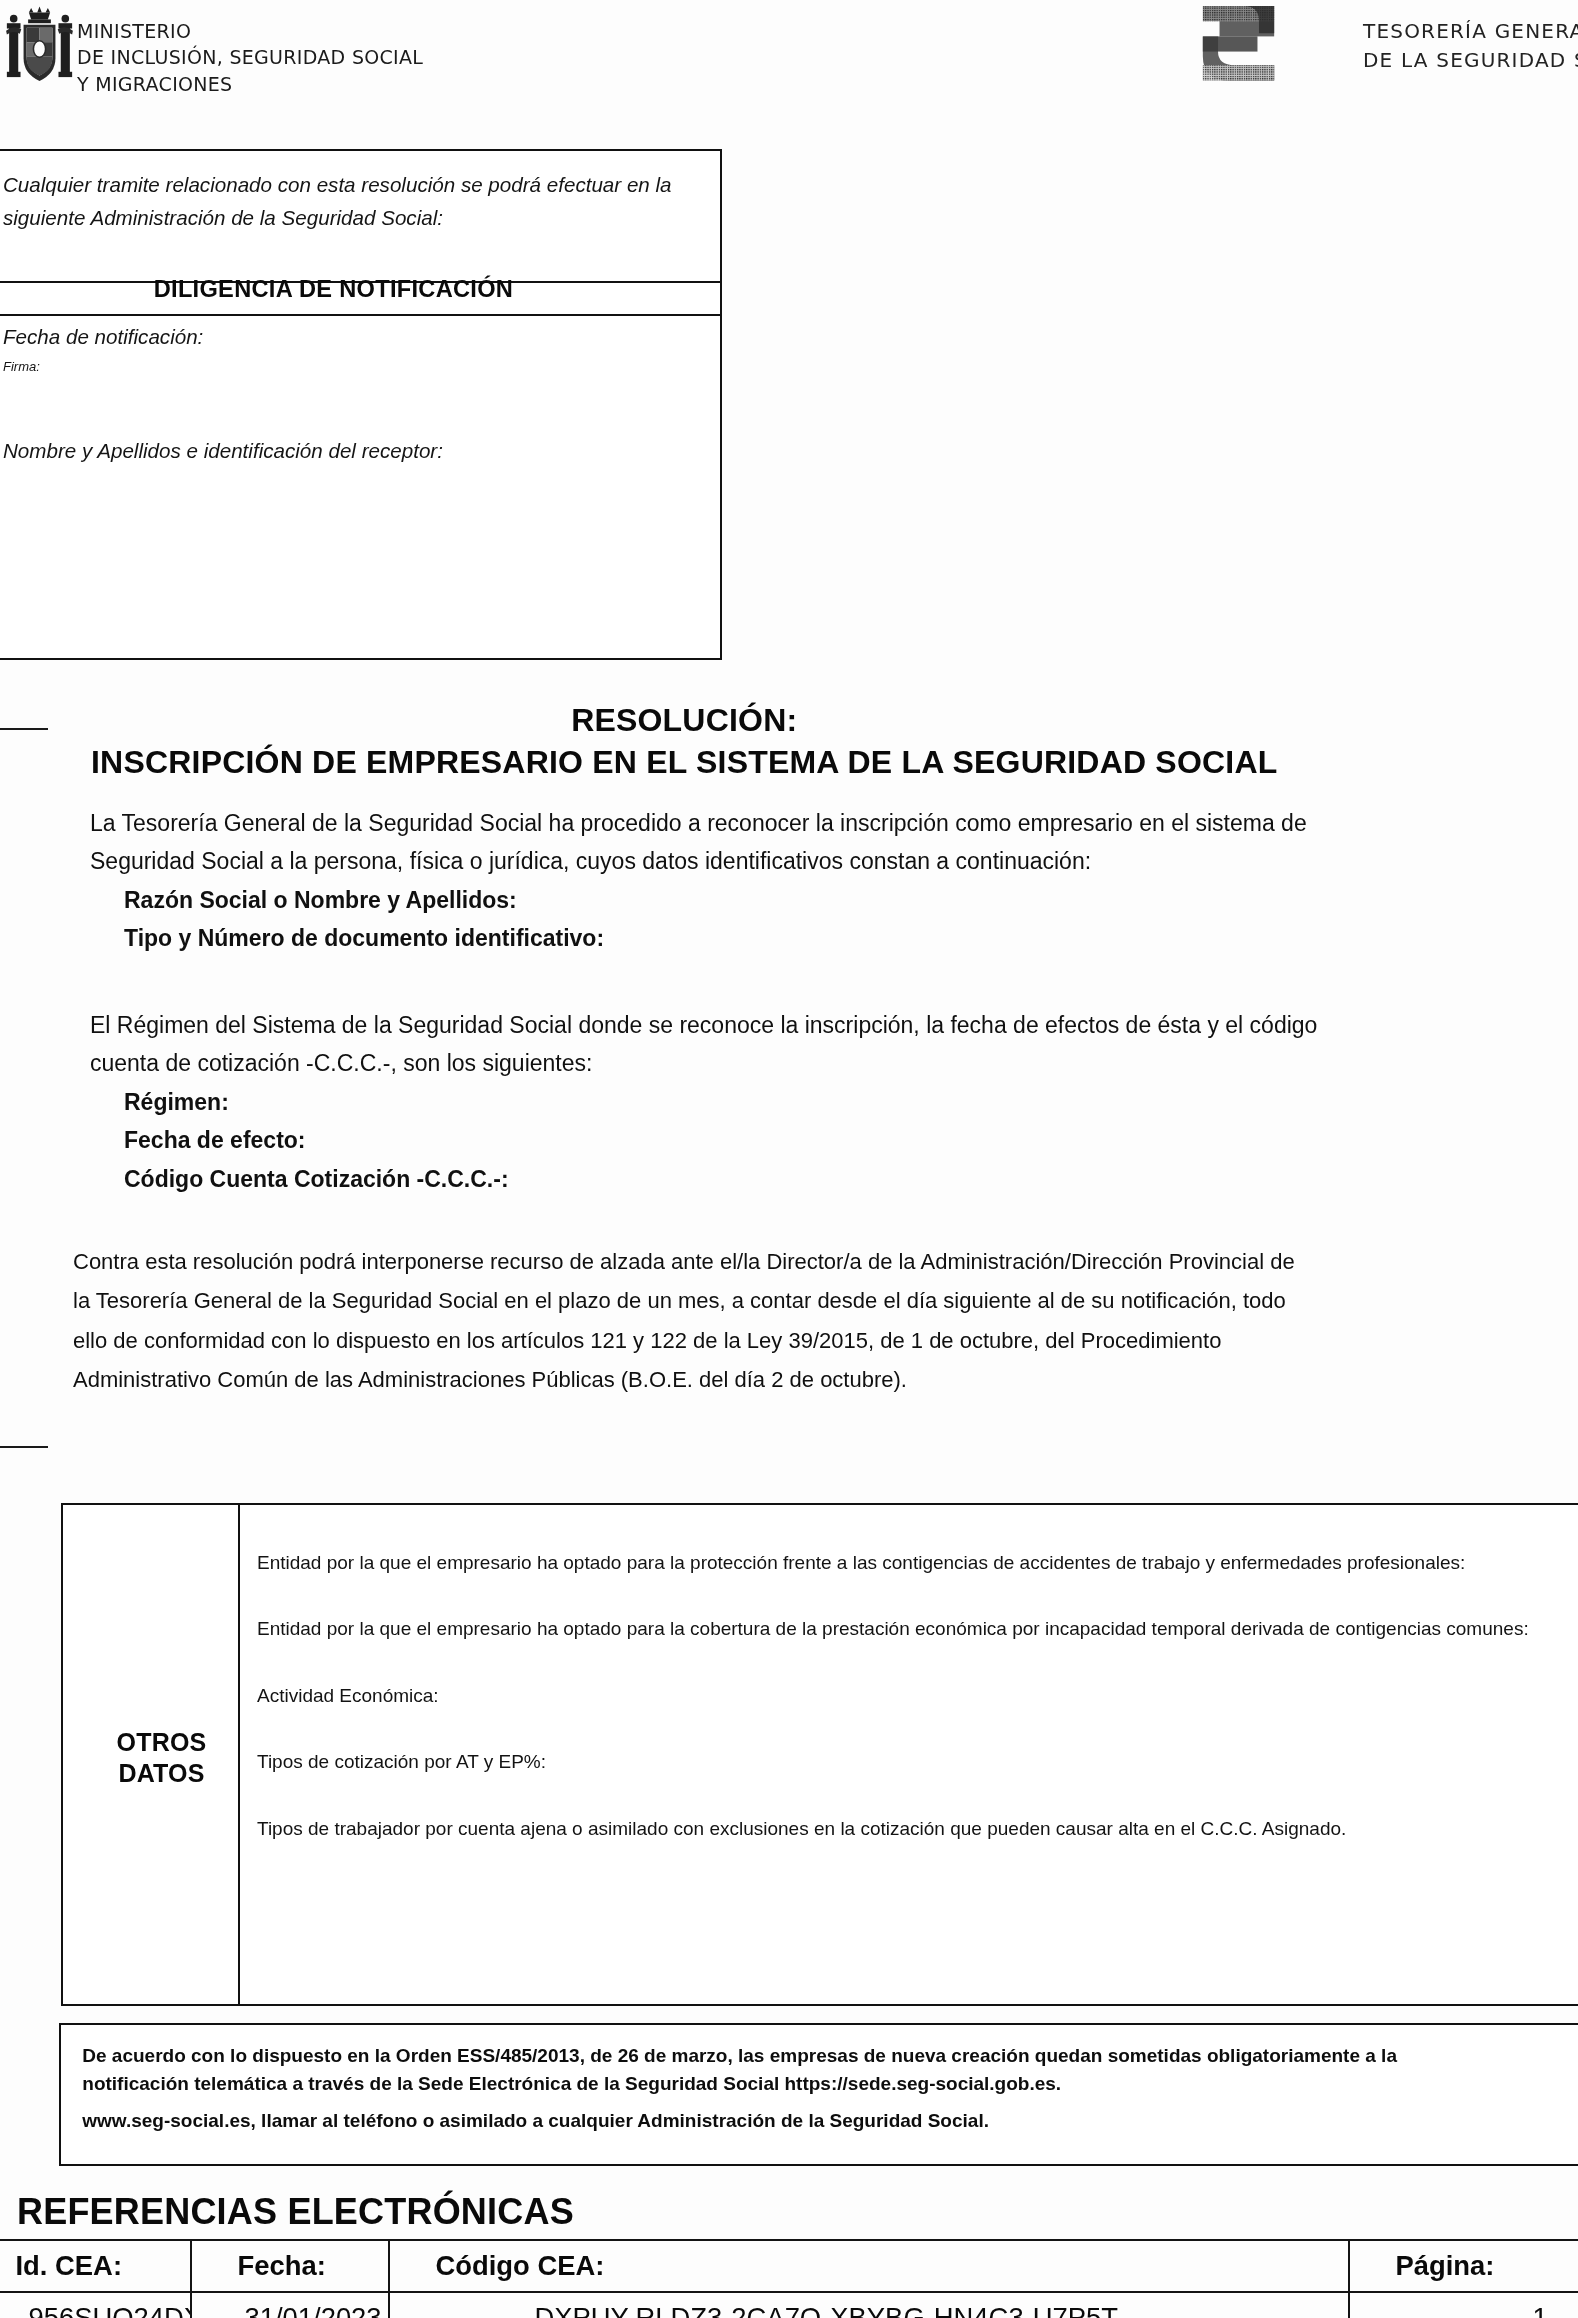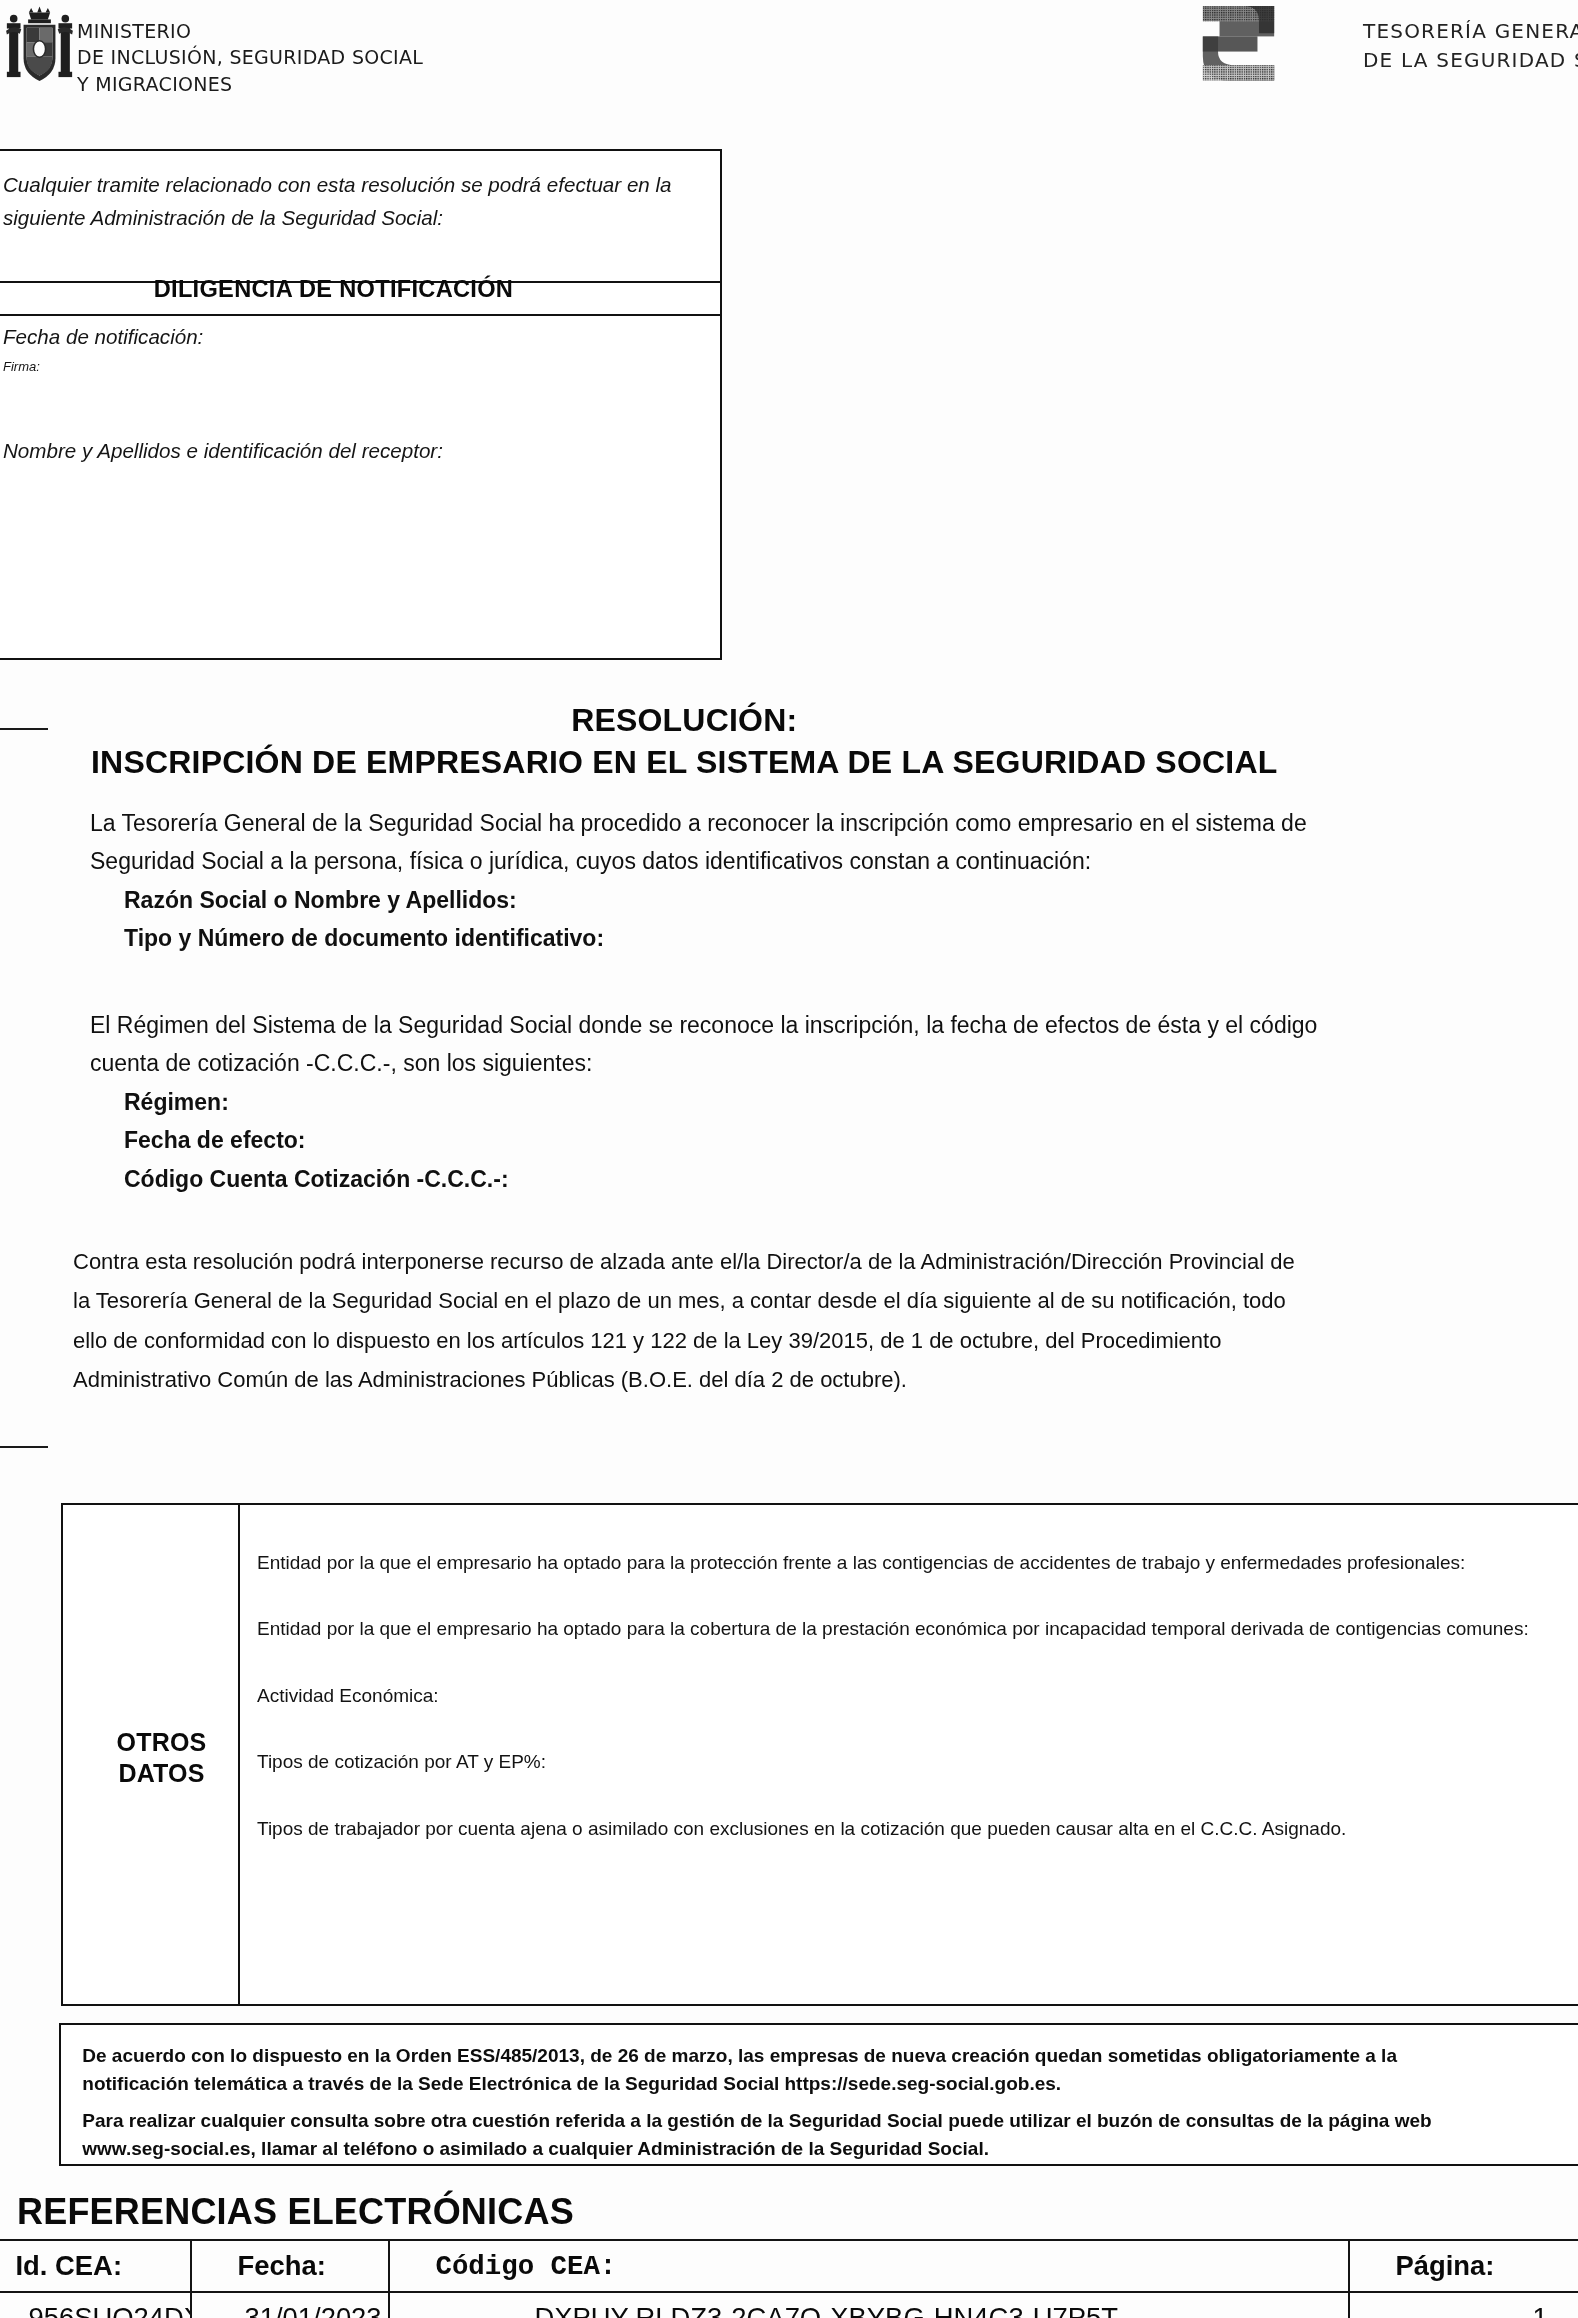--- a/index.html
+++ b/index.html
@@ -143,21 +143,21 @@
   }
   .reftab th{font-weight:bold;}
   .reftab td{font-weight:normal;}
   .reftab .c-id{width:221px;}
   .reftab .c-fecha{width:198px;}
   .reftab .c-cod{width:960px;}
   .reftab .c-pag{width:229px;border-right:none;border-radius:22px;}
   .reftab td.c-id{padding-left:59px;}
   .reftab td.c-fecha{padding-left:53px;}
   .reftab td.c-cod{padding-left:145px;}
-  .reftab th.c-cod{padding-left:46px;font-family:Liberation Mono, monospace;}
+  .reftab th.c-cod{padding-left:46px;}
   .reftab td.c-pag{padding-left:183px;}
   .reftab th.c-pag{padding-left:46px;}
   .reftab tr.hrow th{border-top:2.3px solid #141414;}
 </style>
 </head>
 <body>
 
 <div id="page">
 
   <div class="hdr-left">
@@ -279,21 +279,20 @@
       <div class="it">Tipos de trabajador por cuenta ajena o asimilado con exclusiones en la cotización que pueden causar alta en el C.C.C. Asignado.</div>
     </div>
   </div>
 
   <div class="note">
     <div class="blk1">
       <p>De acuerdo con lo dispuesto en la Orden ESS/485/2013, de 26 de marzo, las empresas de nueva creación quedan sometidas obligatoriamente a la</p>
       <p>notificación telemática a través de la Sede Electrónica de la Seguridad Social https://sede.seg-social.gob.es.</p>
     </div>
     <div class="blk2">
-      <p>Para realizar cualquier consulta sobre otra cuestión referida a la gestión de la Seguridad Social puede utilizar el buzón de consultas de la página web</p>
       <p>www.seg-social.es, llamar al teléfono o asimilado a cualquier Administración de la Seguridad Social.</p>
     </div>
   </div>
 
   <div class="ref-head">REFERENCIAS ELECTRÓNICAS</div>
 
   <div class="reftab">
     <table>
       <colgroup>
         <col class="c-id">

